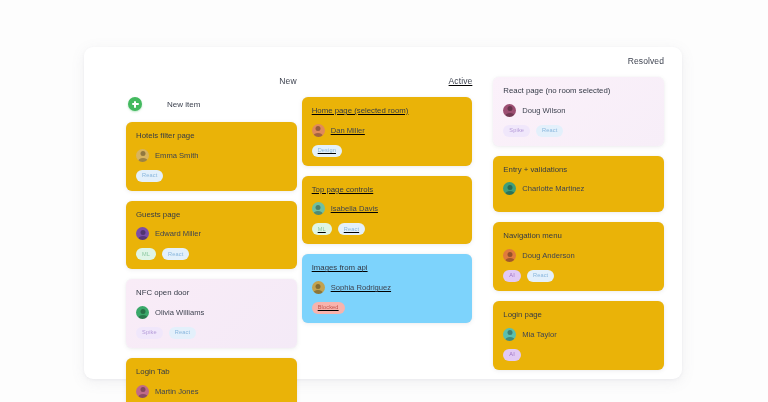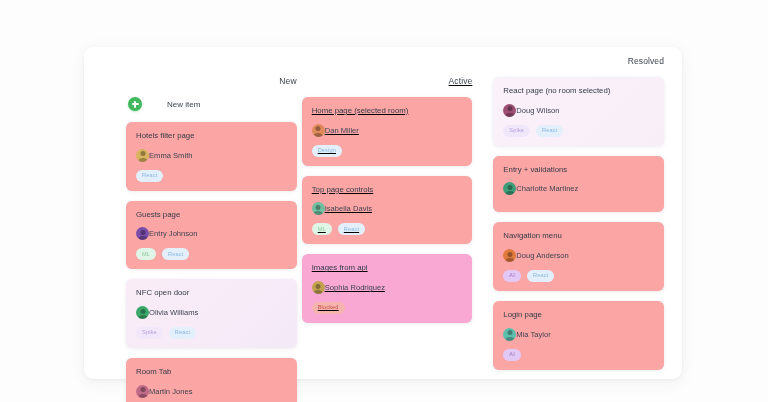--- a/index.html
+++ b/index.html
@@ -78,42 +78,43 @@
     border-radius: 1px;
   }
   .plus-circle::before { left: 3.5px; top: 6.4px; width: 7px; height: 1.4px; }
   .plus-circle::after  { top: 3.5px; left: 6.3px; height: 7px; width: 1.4px; }
   .new-item-label {
     font-size: 8px;
     color: #3f4451;
   }
 
   .card {
-    background: #fca5a5;
+    background: #eab308;
     border-radius: 6px;
     padding: 9px 10px 9px;
     margin-bottom: 10px;
     box-shadow: 0 1px 4px rgba(120,120,140,0.13),
                 0 0 1px rgba(120,120,140,0.18);
   }
   .card.tint-pink  { background: linear-gradient(135deg,#fbf1fa 0%, #f7eef8 100%); }
   .card.tint-teal  { background: #e1f7f3; }
-  .card.tint-red   { background: #f9a8d4; }
+  .card.tint-red   { background: #7dd3fc; }
   .card.tint-violet{ background: linear-gradient(135deg,#f9ecf7 0%, #f4eaf7 100%); }
 
   .card-title {
     font-size: 7.8px;
     color: #343a46;
     line-height: 1.25;
     margin-bottom: 8px;
   }
 
   .assignee {
     display: flex;
     align-items: center;
+    gap: 6px;
     margin-bottom: 8px;
   }
   .avatar {
     width: 13px; height: 13px;
     border-radius: 50%;
     flex: none;
     position: relative;
     overflow: hidden;
   }
   .avatar::after {
@@ -175,40 +176,40 @@
               <span class="assignee-name">Emma Smith</span>
             </div>
             <div class="tags">
               <span class="tag tag-react">React</span>
             </div>
           </div>
           <div class="card">
             <div class="card-title">Guests page</div>
             <div class="assignee">
               <span class="avatar" style="background: rgb(122, 78, 168);"></span>
-              <span class="assignee-name">Entry Johnson</span>
+              <span class="assignee-name">Edward Miller</span>
             </div>
             <div class="tags">
               <span class="tag tag-ml">ML</span>
               <span class="tag tag-react">React</span>
             </div>
           </div>
           <div class="card tint-violet">
             <div class="card-title">NFC open door</div>
             <div class="assignee">
               <span class="avatar" style="background: rgb(58, 168, 106);"></span>
               <span class="assignee-name">Olivia Williams</span>
             </div>
             <div class="tags">
               <span class="tag tag-spike">Spike</span>
               <span class="tag tag-react">React</span>
             </div>
           </div>
           <div class="card">
-            <div class="card-title">Room Tab</div>
+            <div class="card-title">Login Tab</div>
             <div class="assignee">
               <span class="avatar" style="background: rgb(192, 106, 136);"></span>
               <span class="assignee-name">Martin Jones</span>
             </div>
           </div>
         </div>
         <div class="column col-active">
           <div class="column-title">Active</div>
           <div class="card">
             <div class="card-title">Home page (selected room)</div>

